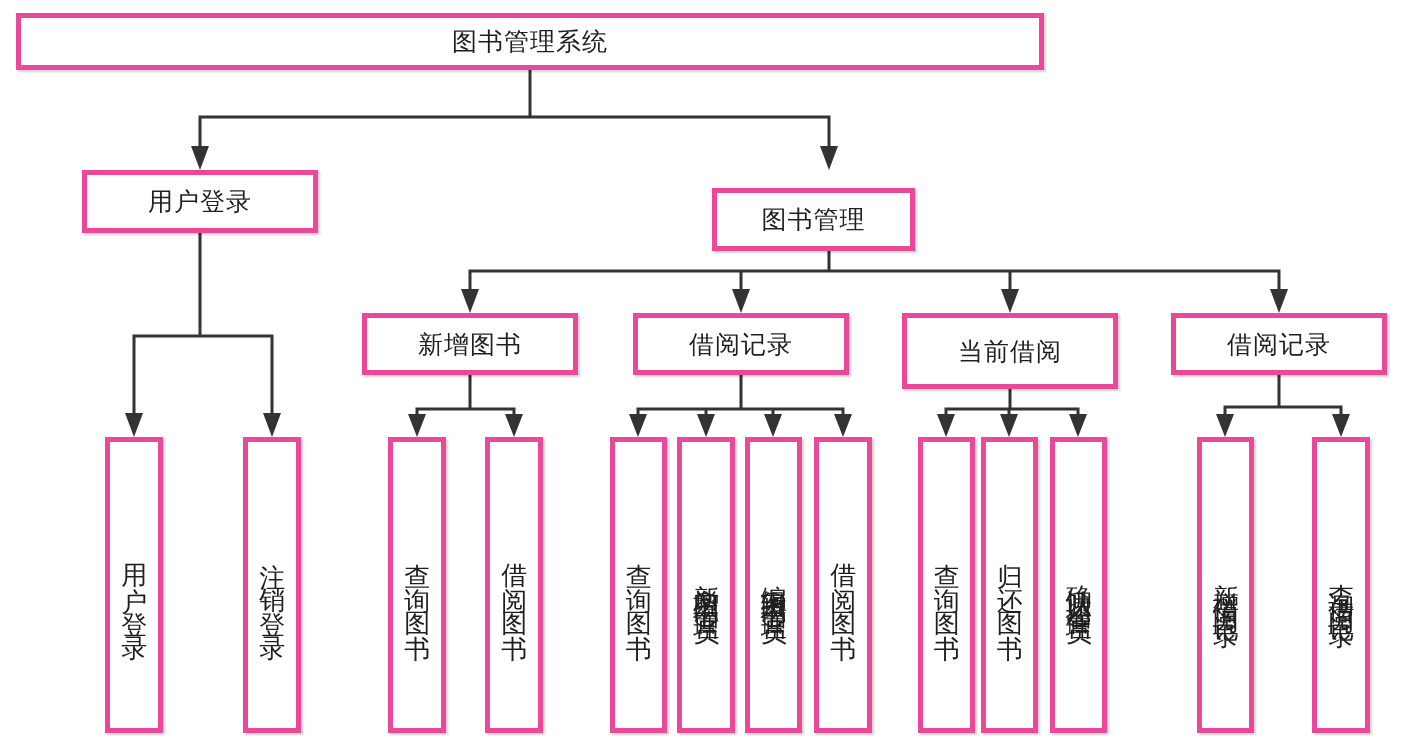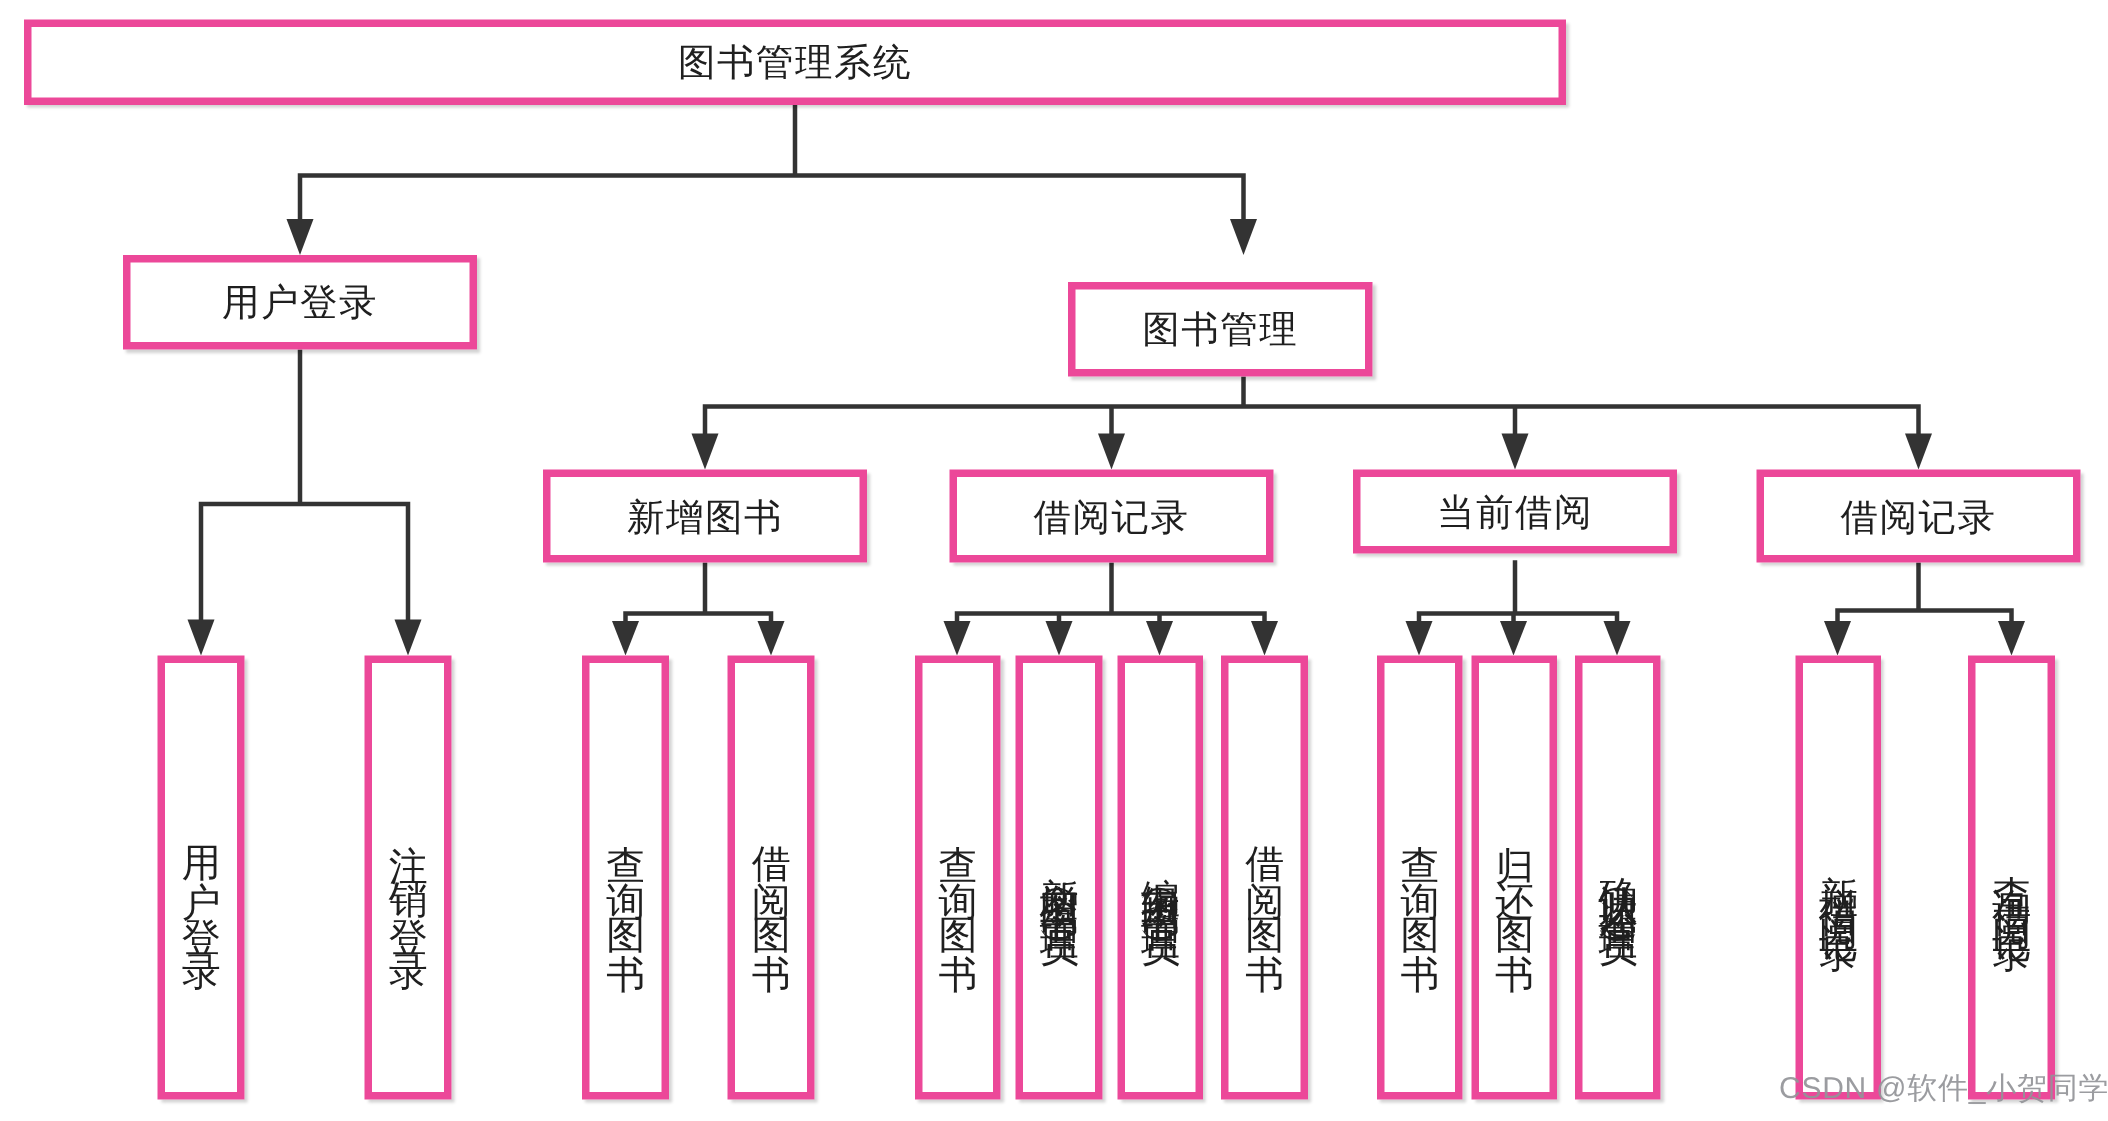--- a/index.html
+++ b/index.html
@@ -78,21 +78,21 @@
   <div class="node h" style="left:712px;top:188px;width:203px;height:63px">
     <span class="label">图书管理</span>
   </div>
 
   <div class="node h" style="left:362px;top:313px;width:216px;height:62px">
     <span class="label">新增图书</span>
   </div>
   <div class="node h" style="left:633px;top:313px;width:216px;height:62px">
     <span class="label">借阅记录</span>
   </div>
-  <div class="node h" style="left:902px;top:313px;width:216px;height:56px">
+  <div class="node h" style="left:902px;top:313px;width:216px;height:76px">
     <span class="label">当前借阅</span>
   </div>
   <div class="node h" style="left:1171px;top:313px;width:216px;height:62px">
     <span class="label">借阅记录</span>
   </div>
 
   <div class="node tall vt4" style="left:105px;top:437px;width:58px;height:296px">
     <span class="label">用户登录</span>
   </div>
   <div class="node tall vt4" style="left:243px;top:437px;width:58px;height:296px">
@@ -129,15 +129,14 @@
     <span class="label">确认归还（管理员）</span>
   </div>
 
   <div class="node tall vt6" style="left:1197px;top:437px;width:57px;height:296px">
     <span class="label">新增借阅记录</span>
   </div>
   <div class="node tall vt6" style="left:1312px;top:437px;width:58px;height:296px">
     <span class="label">查询借阅记录</span>
   </div>
 
-  <div class="watermark">CSDN @软件_小贺同学</div>
 
 </div>
 
 </body></html>

